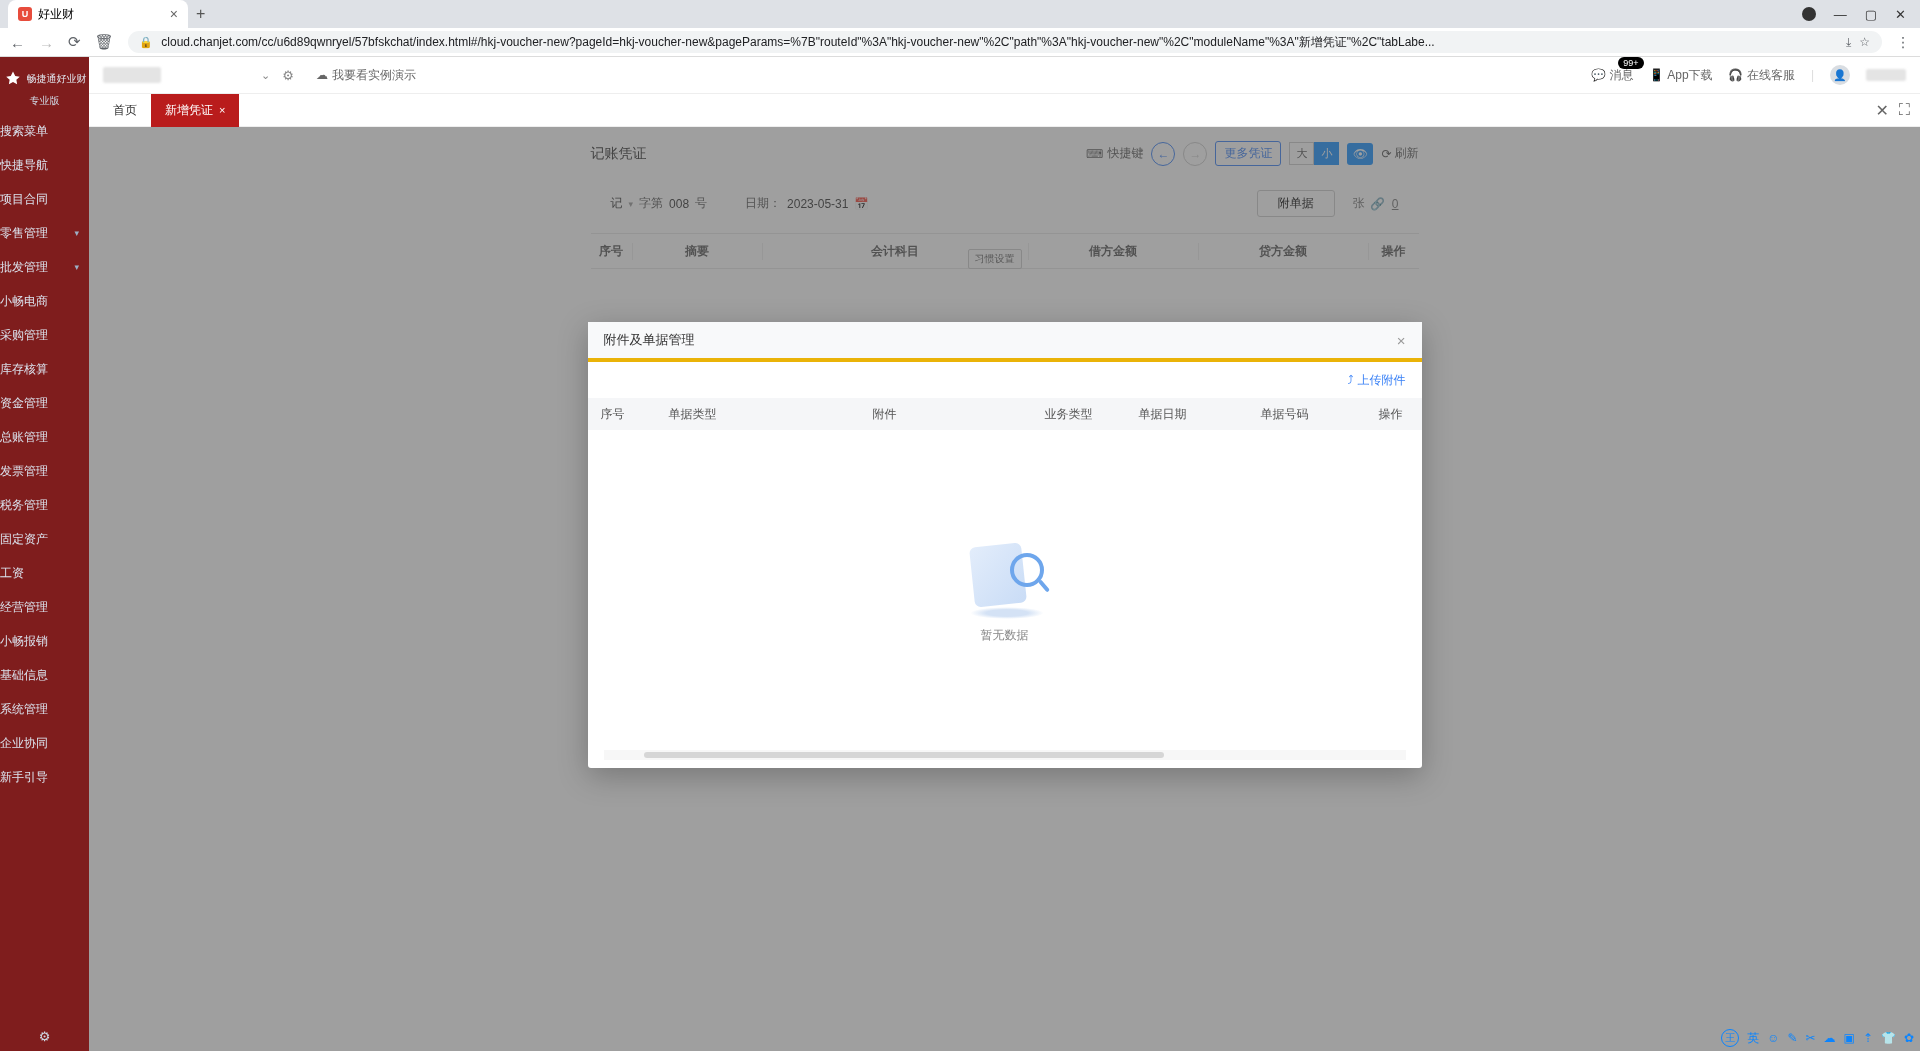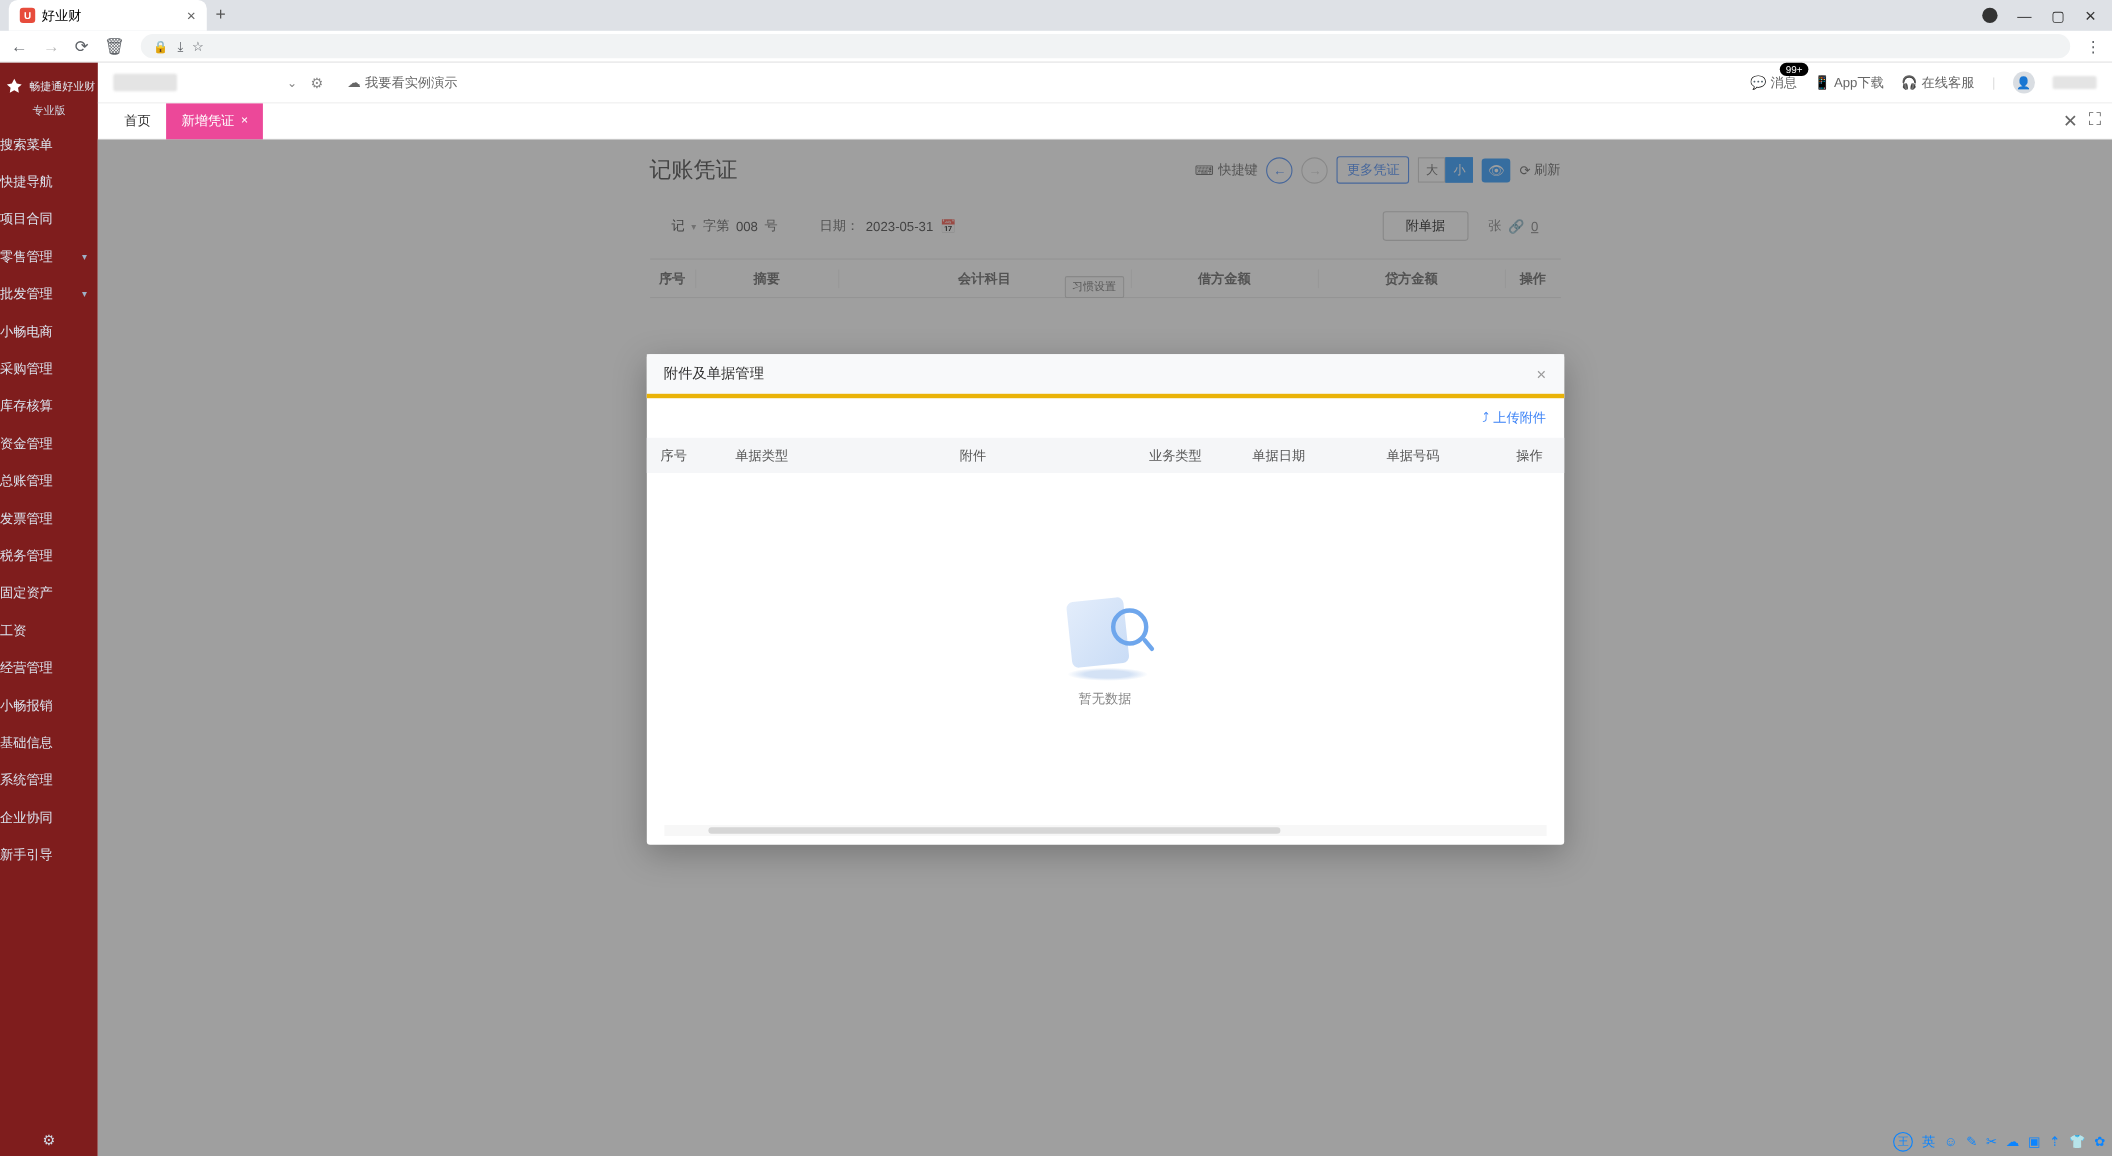--- a/index.html
+++ b/index.html
@@ -45,31 +45,31 @@
 .gear { margin-left: 12px; color: #888; font-size: 13px; }
 .demo-link { margin-left: 22px; color: #666; font-size: 12px; display: flex; align-items: center; gap: 4px; }
 .top-right { margin-left: auto; display: flex; align-items: center; gap: 16px; font-size: 12px; color: #666; }
 .msg-badge { position: relative; }
 .badge-99 { position: absolute; top: -10px; right: -10px; background: #000000; color: #fff; font-size: 9px; padding: 1px 5px; border-radius: 8px; margin-left: 36px; }
 .avatar { width: 20px; height: 20px; border-radius: 50%; background: #d9dde2; display: flex; align-items: center; justify-content: center; color: #888; font-size: 11px; }
 .user-blur { width: 40px; height: 12px; background: #e4e4e4; filter: blur(1px); border-radius: 2px; }
 
 .tabs-row { height: 33px; display: flex; align-items: center; padding-left: 10px; border-bottom: 1px solid #eee; position: relative; }
 .page-tab { height: 33px; padding: 0 14px; display: flex; align-items: center; font-size: 12px; color: #333; cursor: pointer; gap: 6px; }
-.page-tab.active { background: #ec4899; color: #fff; }
+.page-tab.active { background: #b91c1c; color: #fff; }
 .page-tab .x { font-size: 11px; }
 .tabs-right { margin-left: auto; display: flex; gap: 10px; padding-right: 10px; color: #666; }
 
 .content { flex: 1; background: #828282; position: relative; }
 
 
 .voucher-wrap { position: absolute; inset: 0; background: #fff; }
 .voucher-inner { width: 828px; margin: 0 auto; padding-top: 14px; }
 .voucher-header { display: flex; align-items: center; }
-.voucher-title { font-size: 20px; color: #333; }
+.voucher-title { font-size: 14px; color: #333; }
 .v-tools { margin-left: auto; display: flex; align-items: center; gap: 8px; font-size: 12px; color: #555; }
 .kv-btn { display: flex; align-items: center; gap: 4px; }
 .circle-btn { width: 24px; height: 24px; border: 1px solid #3b82f6; border-radius: 50%; display: flex; align-items: center; justify-content: center; color: #3b82f6; font-size: 12px; }
 .circle-btn.disabled { border-color: #ccc; color: #ccc; }
 .more-voucher { border: 1px solid #3b82f6; color: #3b82f6; padding: 3px 8px; border-radius: 3px; }
 .size-toggle { display: flex; }
 .size-toggle span { padding: 3px 6px; border: 1px solid #ccc; font-size: 11px; }
 .size-toggle .sm { background: #1890ff; color: #fff; border-color: #1890ff; }
 .eye-box { width: 26px; height: 22px; background: #1890ff; border-radius: 3px; display: flex; align-items: center; justify-content: center; color: #fff; font-size: 12px; }
 .refresh { display: flex; align-items: center; gap: 3px; }
@@ -145,20 +145,21 @@
       <span>✕</span>
     </div>
   </div>
   <div class="addr-bar">
     <span class="nav-btn">←</span>
     <span class="nav-btn disabled">→</span>
     <span class="nav-btn">⟳</span>
     <span class="nav-btn">🗑</span>
     <div class="url-box">
       <span class="lock-icon">🔒</span>
+      <span class="url-text">cloud.chanjet.com/cc/u6d89qwnryel/57bfskchat/index.html#/hkj-voucher-new?pageId=hkj-voucher-new&amp;pageParams=%7B"routeId"%3A"hkj-voucher-new"%2C"path"%3A"hkj-voucher-new"%2C"moduleName"%3A"新增凭证"%2C"tabLabe...</span>
       <span style="color:#5f6368">⤓</span>
       <span style="color:#5f6368">☆</span>
     </div>
     <div class="addr-right">
       <span>⋮</span>
     </div>
   </div>
 </div>
 
 <div class="app">

